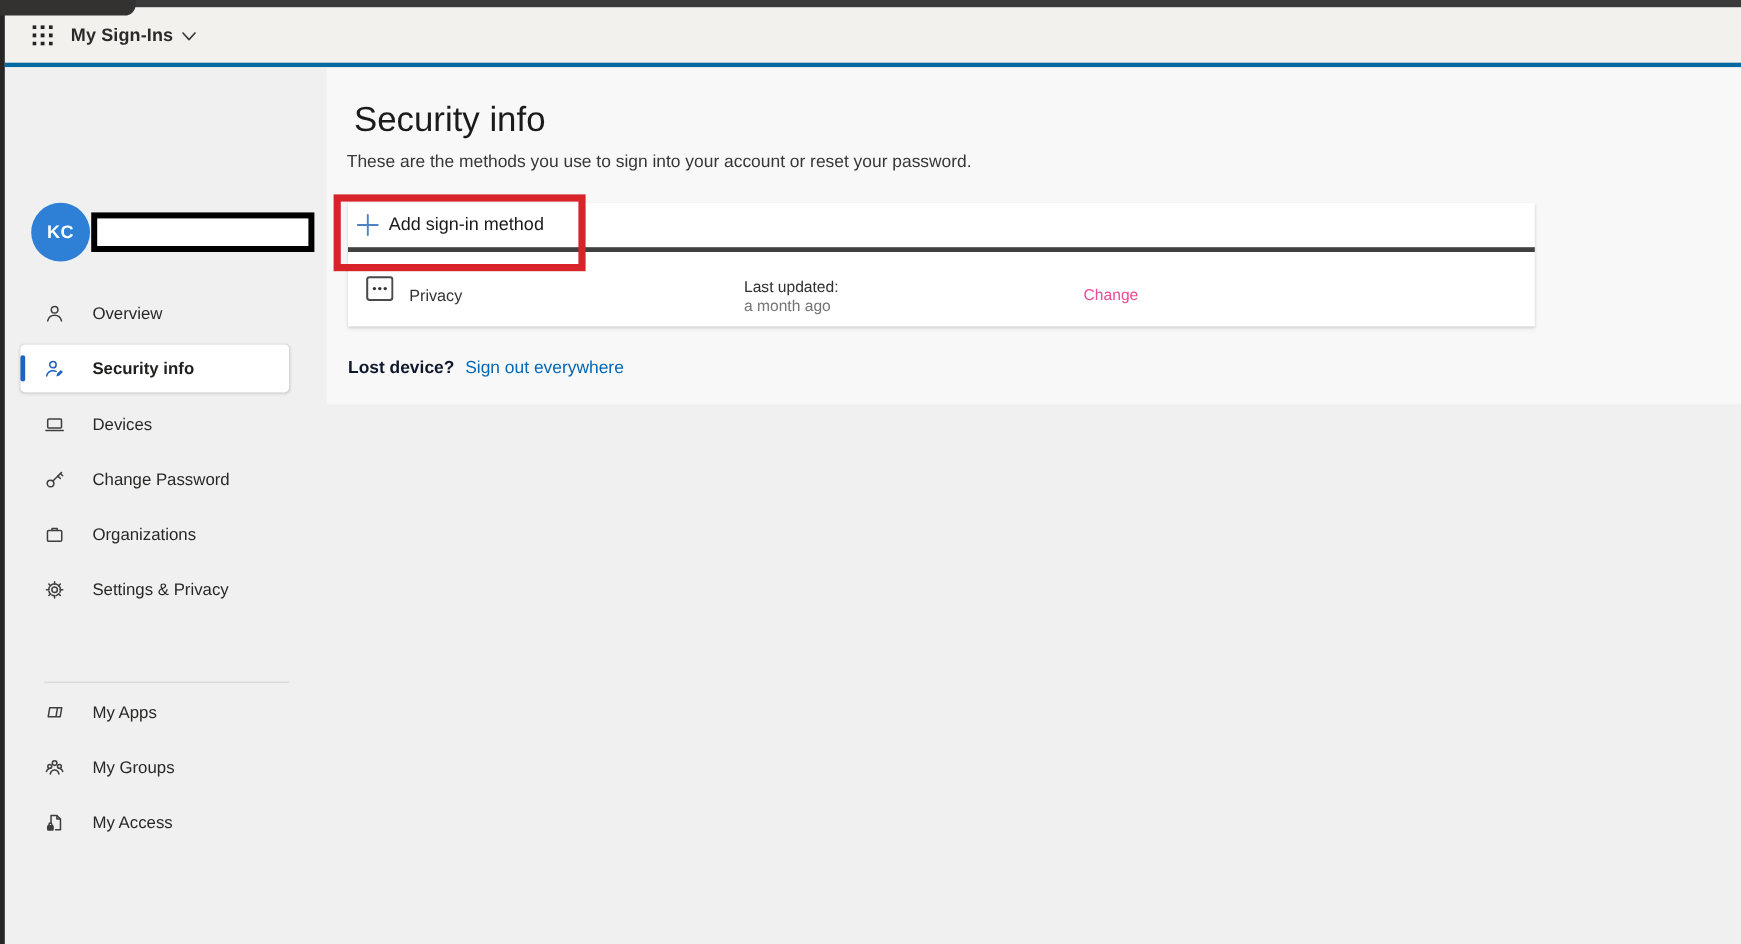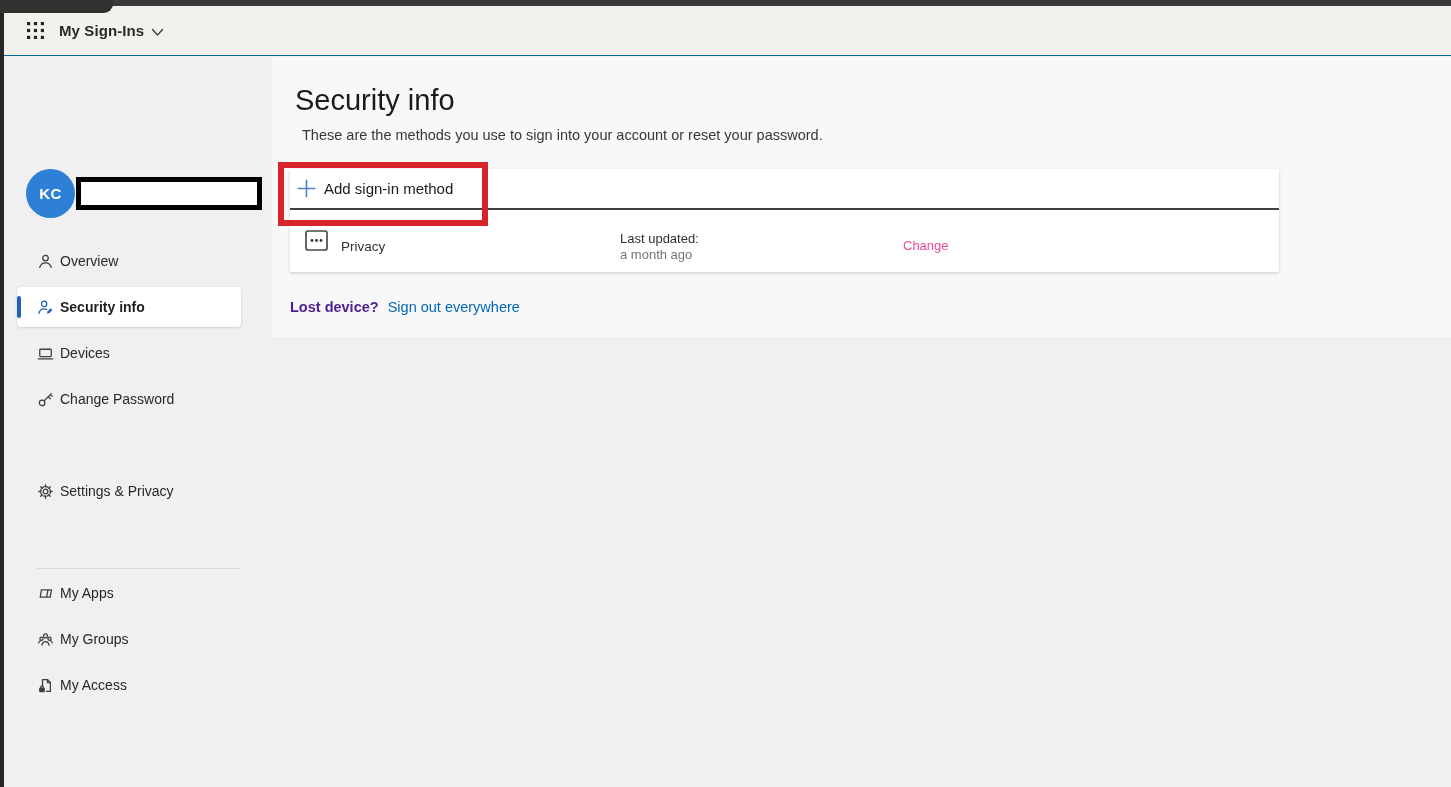--- a/index.html
+++ b/index.html
@@ -11,79 +11,79 @@
     overflow:hidden;
   }
   
   .chrome-top { position:absolute; left:0; top:0; width:100%; height:6px; background:#3a3a3a; z-index:40; }
   .chrome-tab { position:absolute; left:0; top:0; width:113px; height:13px; background:#333231; border-bottom-right-radius:9px; z-index:41; }
   .chrome-left { position:absolute; left:0; top:0; width:4px; height:100%; background:#262626; z-index:40; }
 
   
   .appbar {
     position:absolute; left:4px; top:6px; right:0; height:50px;
-    background:#f3f1ee; border-bottom:1px solid #0369a1;
+    background:#f3f1ee; border-bottom:4px solid #0369a1;
     border-top-left-radius:10px; z-index:30;
     display:flex; align-items:center;
   }
   .waffle-btn { width:34px; height:34px; margin-left:14px; display:flex; align-items:center; justify-content:center; cursor:pointer; }
   .app-title { font-size:15px; font-weight:700; color:#2a2a2a; margin-left:7px; letter-spacing:.1px; cursor:pointer; }
   .chev { margin-left:7px; margin-top:3px; cursor:pointer; }
 
   
   .sidebar { position:absolute; left:4px; top:57px; width:268px; height:555px; background:#f0f0f0; z-index:10; }
   .avatar {
     position:absolute; left:22px; top:112px; width:49px; height:49px; border-radius:50%;
     background:#2d80d6; color:#fff; font-size:15px; font-weight:700; letter-spacing:.4px;
     display:flex; align-items:center; justify-content:center; cursor:pointer;
   }
   .redact-box { position:absolute; left:72px; top:120px; width:186px; height:33px; background:#fff; border:5px solid #000; }
   .nav-item {
     position:absolute; left:13px; width:224px; height:40px;
     display:flex; align-items:center; cursor:pointer; color:#292827; font-size:14px;
   }
   .nav-item .ic { width:17px; height:17px; margin-left:20px; flex:0 0 17px; display:flex; align-items:center; justify-content:center; }
-  .nav-item .lbl { margin-left:6px; white-space:nowrap; }
+  .nav-item .lbl { margin-left:23px; white-space:nowrap; }
   .nav-item.selected {
     background:#fff; border-radius:4px;
     box-shadow:0 1px 3px rgba(0,0,0,.13), 0 0 1px rgba(0,0,0,.08);
   }
   .nav-item.selected .lbl { font-weight:700; color:#201f1e; }
   .sel-bar { position:absolute; left:0; top:9px; width:4px; height:22px; border-radius:2px; background:#1e63bd; }
   .nav-divider { position:absolute; left:33px; width:204px; height:0; border-top:1px solid #d8d8d8; }
 
   
   .main-light { position:absolute; left:272px; top:57px; width:1179px; height:280px; background:#f8f8f8; z-index:5; }
   .page-title { position:absolute; left:295px; top:84px; font-size:29px; font-weight:400; color:#1b1b1b; z-index:12; }
-  .page-sub { position:absolute; left:302px; top:127px; font-size:14.5px; color:#373737; z-index:12; }
+  .page-sub { position:absolute; left:289px; top:127px; font-size:14.5px; color:#373737; z-index:12; }
 
   .card {
     position:absolute; left:290px; top:169px; width:989px; height:103px; background:#fff; z-index:12;
     box-shadow:0 1px 2px rgba(0,0,0,.12), 0 2px 5px rgba(0,0,0,.06);
   }
   .card-row-add {
-    height:41px; border-bottom:2px solid #404040;
+    height:41px; border-bottom:4px solid #404040;
     display:flex; align-items:center; cursor:pointer;
   }
   .plus-ic { margin-left:7px; width:19px; height:19px; }
   .add-lbl { margin-left:8px; font-size:15px; color:#1b1b1b; }
   .card-row-method { position:relative; height:61px; }
   .pw-ic { position:absolute; left:15px; top:20px; }
   .pw-name { position:absolute; left:51px; top:29px; font-size:13.5px; color:#333; }
   .pw-updated { position:absolute; left:330px; top:21px; font-size:13px; color:#2f2f2f; line-height:16px; }
   .pw-updated .muted { color:#757575;margin-top:42px; }
   .pw-change { position:absolute; left:613px; top:28px; font-size:13px; color:#ec4899; cursor:pointer; }
 
   .annotation-red {
     position:absolute; left:278px; top:162px; width:210px; height:64px;
     border:6px solid #d8232a; z-index:20; pointer-events:none;
   }
 
   .lost-line { position:absolute; left:290px; top:299px; font-size:14.5px; z-index:12; }
-  .lost-line .bold { font-weight:700; color:#4c1d95; }
+  .lost-line .bold { font-weight:700; color:#0f172a; }
   .lost-line .link { color:#0067b8; cursor:pointer; margin-left:5px; }
 
   svg { display:block; }
 </style>
 </head>
 <body>
 
 <div class="chrome-top"></div>
 <div class="chrome-tab"></div>
 <div class="chrome-left"></div>
@@ -155,20 +155,29 @@
       <svg width="17" height="17" viewBox="0 0 16 16" fill="none" stroke="#3f3f3f" stroke-width="1.2" stroke-linecap="round">
         <circle cx="4.8" cy="11.2" r="2.6"></circle>
           <path d="M6.9 9.1l6.5-6.5"></path>
           <path d="M10.6 5.4l1.9 1.9"></path>
           <path d="M12.6 3.4l1.7 1.7"></path>
       </svg>
     </span>
     <span class="lbl">Change Password</span>
   </div>
 
+  <div class="nav-item" style="top:368px">
+    <span class="ic">
+      <svg width="17" height="17" viewBox="0 0 16 16" fill="none" stroke="#3f3f3f" stroke-width="1.2" stroke-linecap="round" stroke-linejoin="round">
+        <rect x="2.4" y="4.8" width="11.2" height="8.4" rx="1"></rect>
+          <path d="M6 4.8V3.2h4v1.6"></path>
+      </svg>
+    </span>
+    <span class="lbl">Organizations</span>
+  </div>
 
   <div class="nav-item" style="top:414px">
     <span class="ic">
       <svg width="17" height="17" viewBox="0 0 16 16" fill="none" stroke="#3f3f3f" stroke-width="1.2" stroke-linecap="round">
         <circle cx="8" cy="8" r="2.2"></circle>
         <g>
           <path d="M8 1.6v2"></path>
             <path d="M8 12.4v2"></path>
             <path d="M1.6 8h2"></path>
             <path d="M12.4 8h2"></path>

